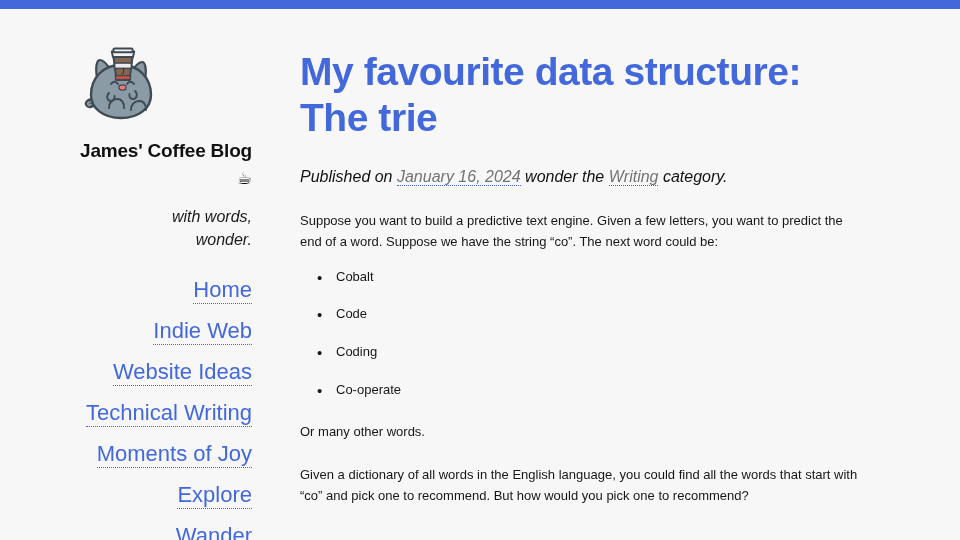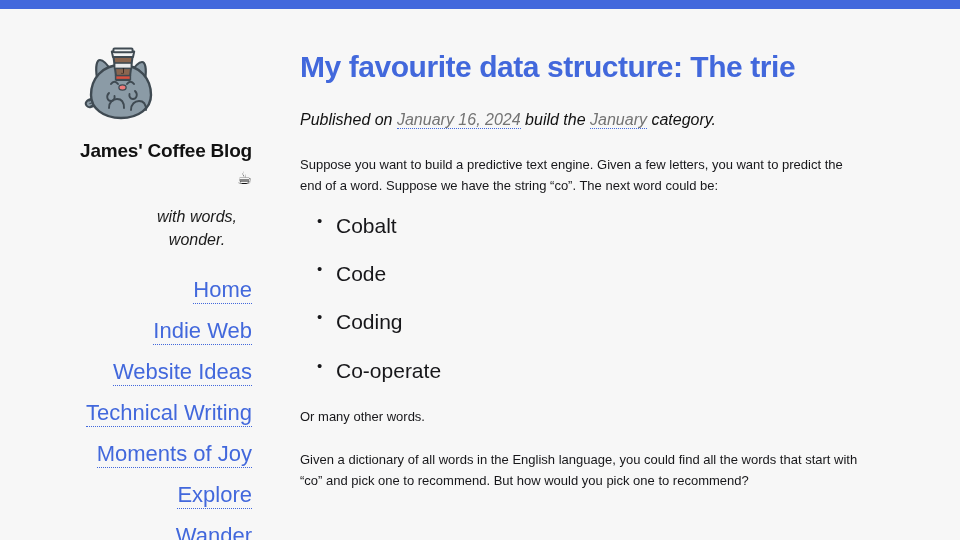--- a/index.html
+++ b/index.html
@@ -64,21 +64,20 @@
     font-size: 17px;
   }
 
   .tagline {
     margin: 13px 0 0 12px;
     font-size: 16px;
     font-style: italic;
     line-height: 1.45;
     color: #1b1b1b;
     padding-left: 130px;
-    text-align: center;
   }
 
   .nav {
     margin-top: 28px;
     display: flex;
     flex-direction: column;
     align-items: flex-end;
   }
   .nav-link {
     display: inline-block;
@@ -94,21 +93,21 @@
 
   
   .content {
     width: 708px;
     padding: 40px 95px 0 48px;
     box-sizing: border-box;
   }
 
   .post-title {
     margin: 0;
-    font-size: 30px;
+    font-size: 39px;
     font-weight: bold;
     line-height: 1.18;
     letter-spacing: -0.45px;
     color: #4268dc;
   }
 
   .meta {
     margin: 25px 0 0 0;
     font-size: 16px;
     font-style: italic;
@@ -129,21 +128,21 @@
     color: #17171a;
   }
 
   .word-list {
     margin: 16px 0 0 0;
     padding: 0 0 0 36px;
     list-style: none;
   }
   .word-list li {
     position: relative;
-    font-size: 21px;
+    font-size: 13px;
     line-height: 1.3;
     margin-bottom: 21px;
     color: #17171a;
   }
   .word-list li::before {
     content: "\2022";
     position: absolute;
     left: -19px;
     top: -1px;
     font-size: 15px;
@@ -205,22 +204,22 @@
       <a class="nav-link">Search</a>
     </nav>
   </aside>
 
   <main class="content">
 
     <h2 class="post-title">My favourite data structure: The trie</h2>
 
     <p class="meta"><span>Published on</span>
       <a>January 16, 2024</a>
-      <span>build the</span>
-      <a>January</a>
+      <span>wonder the</span>
+      <a>Writing</a>
       <span>category.</span></p>
 
     <p class="para">Suppose you want to build a predictive text engine. Given a few letters, you want to predict the end of a word. Suppose we have the string “co”. The next word could be:</p>
 
     <ul class="word-list">
       <li>Cobalt</li>
       <li>Code</li>
       <li>Coding</li>
       <li>Co-operate</li>
     </ul>

